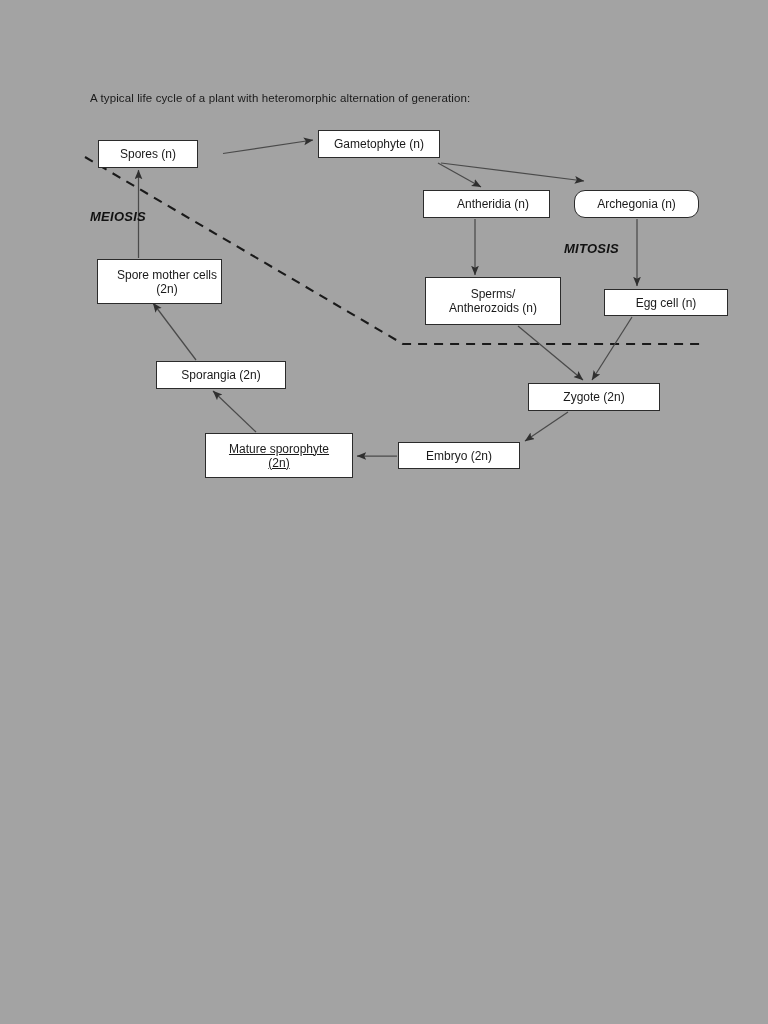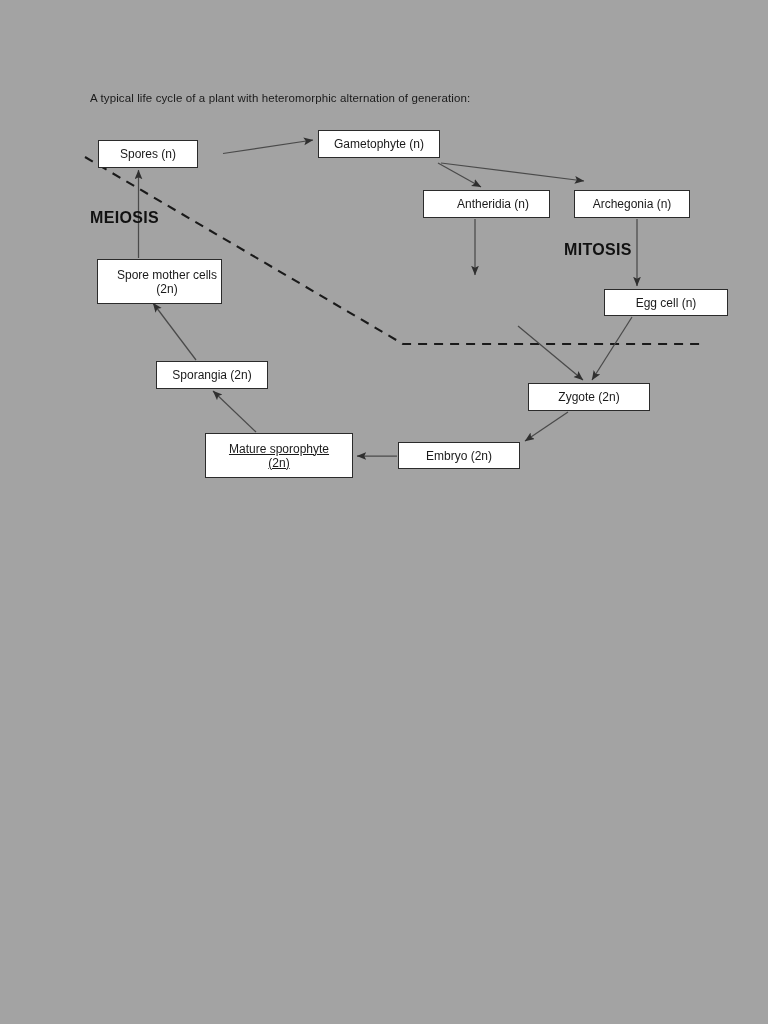--- a/index.html
+++ b/index.html
@@ -45,26 +45,27 @@
     color: #1a1a1a;
     z-index: 3;
     padding: 0 4px;
   }
   .node .lbl {
     white-space: pre-line;
     display: block;
   }
   .stage-label {
     position: absolute;
-    font-size: 16px;
+    font-size: 13px;
     font-weight: bold;
     letter-spacing: 0.02em;
     color: #111111;
     z-index: 4;
     white-space: nowrap;
+    font-style: italic;
   }
   #arrows {
     position: absolute;
     left: 0;
     top: 0;
     width: 768px;
     height: 1024px;
     z-index: 2;
     pointer-events: none;
   }
@@ -118,43 +119,47 @@
   </div>
 
   <div class="node" style="left:318px; top:130px; width:122px; height:28px;">
     <span class="lbl">Gametophyte (n)</span>
   </div>
 
   <div class="node" style="left:423px; top:190px; width:127px; height:28px;padding-left:17px;">
     <span class="lbl">Antheridia (n)</span>
   </div>
 
-  <div class="node" style="left:574px; top:190px; width:116px; height:28px;">
+  <div class="node" style="left:574px; top:190px; width:125px; height:28px;border-radius:11px;">
     <span class="lbl">Archegonia (n)</span>
   </div>
 
+  <div class="node" style="left:425px; top:277px; width:136px; height:48px;">
+    <span class="lbl">Sperms/
+Antherozoids (n)</span>
+  </div>
 
   <div class="node" style="left:576px; top:289px; width:124px; height:27px;margin-left:28px;">
     <span class="lbl">Egg cell (n)</span>
   </div>
 
-  <div class="node" style="left:528px; top:383px; width:122px; height:28px;">
+  <div class="node" style="left:528px; top:383px; width:132px; height:28px;">
     <span class="lbl">Zygote (2n)</span>
   </div>
 
   <div class="node" style="left:398px; top:442px; width:122px; height:27px;">
     <span class="lbl">Embryo (2n)</span>
   </div>
 
   <div class="node" style="left:205px; top:433px; width:148px; height:45px;text-decoration:underline;">
     <span class="lbl">Mature sporophyte
 (2n)</span>
   </div>
 
-  <div class="node" style="left:156px; top:361px; width:112px; height:28px;">
+  <div class="node" style="left:156px; top:361px; width:130px; height:28px;">
     <span class="lbl">Sporangia (2n)</span>
   </div>
 
   <div class="node" style="left:97px; top:259px; width:125px; height:45px;justify-content:flex-end;">
     <span class="lbl">Spore mother cells
 (2n)</span>
   </div>
 
 </div>
 

